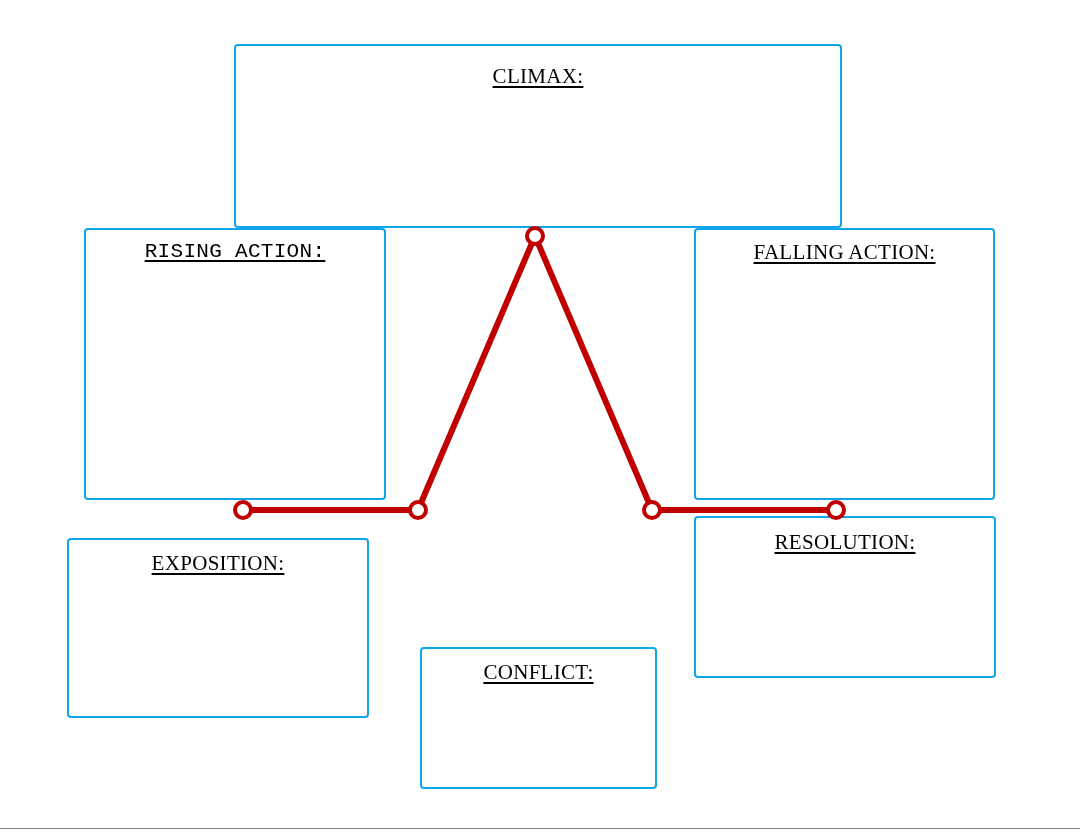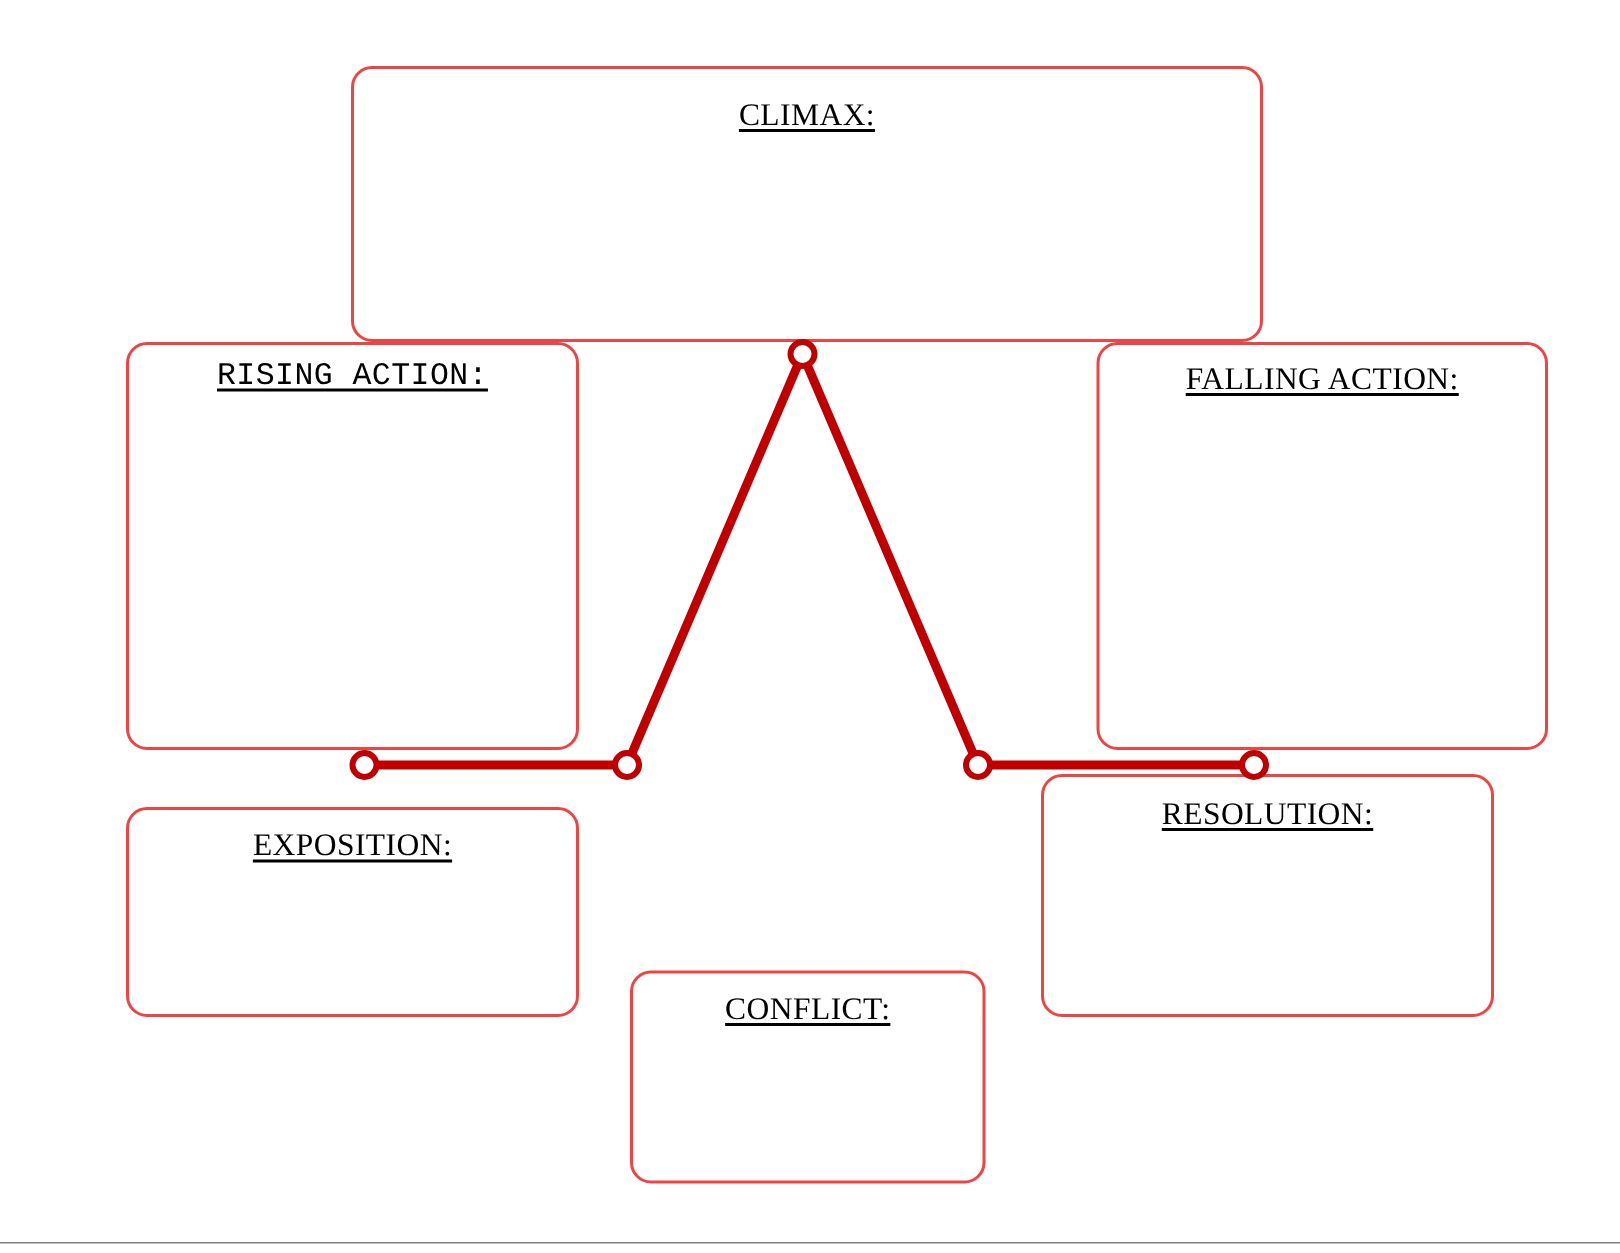--- a/index.html
+++ b/index.html
@@ -15,22 +15,22 @@
     position: relative;
     width: 1080px;
     height: 835px;
     background: #ffffff;
     overflow: hidden;
   }
   .plot-box {
     position: absolute;
     box-sizing: border-box;
     background: #ffffff;
-    border: 2px solid #ef4444;
-    border-radius: 14px;
+    border: 2px solid #0ea5e9;
+    border-radius: 4px;
     z-index: 2;
   }
   .box-label {
     position: absolute;
     left: 0;
     right: 0;
     text-align: center;
     font-family: "Liberation Serif", serif;
     font-size: 21px;
     font-weight: 400;
@@ -40,24 +40,24 @@
     text-underline-offset: 3px;
     white-space: nowrap;
   }
   
   #box-climax        { left: 234px; top: 44px;  width: 608px; height: 184px; }
   #box-climax .box-label        { top: 18px; }
 
   #box-rising-action { left: 84px;  top: 228px; width: 302px; height: 272px; }
   #box-rising-action .box-label { top: 10px; font-family: Liberation Mono, monospace; }
 
-  #box-falling-action{ left: 694px; top: 228px; width: 301px; height: 272px; margin-left: 37px; }
+  #box-falling-action{ left: 694px; top: 228px; width: 301px; height: 272px; }
   #box-falling-action .box-label{ top: 10px; }
 
-  #box-exposition    { left: 84px;  top: 538px; width: 302px; height: 140px; }
+  #box-exposition    { left: 67px;  top: 538px; width: 302px; height: 180px; }
   #box-exposition .box-label    { top: 11px; }
 
   #box-resolution    { left: 694px; top: 516px; width: 302px; height: 162px; }
   #box-resolution .box-label    { top: 12px; }
 
   #box-conflict      { left: 420px; top: 647px; width: 237px; height: 142px; }
   #box-conflict .box-label      { top: 11px; }
 
   
   #plot-arc {

